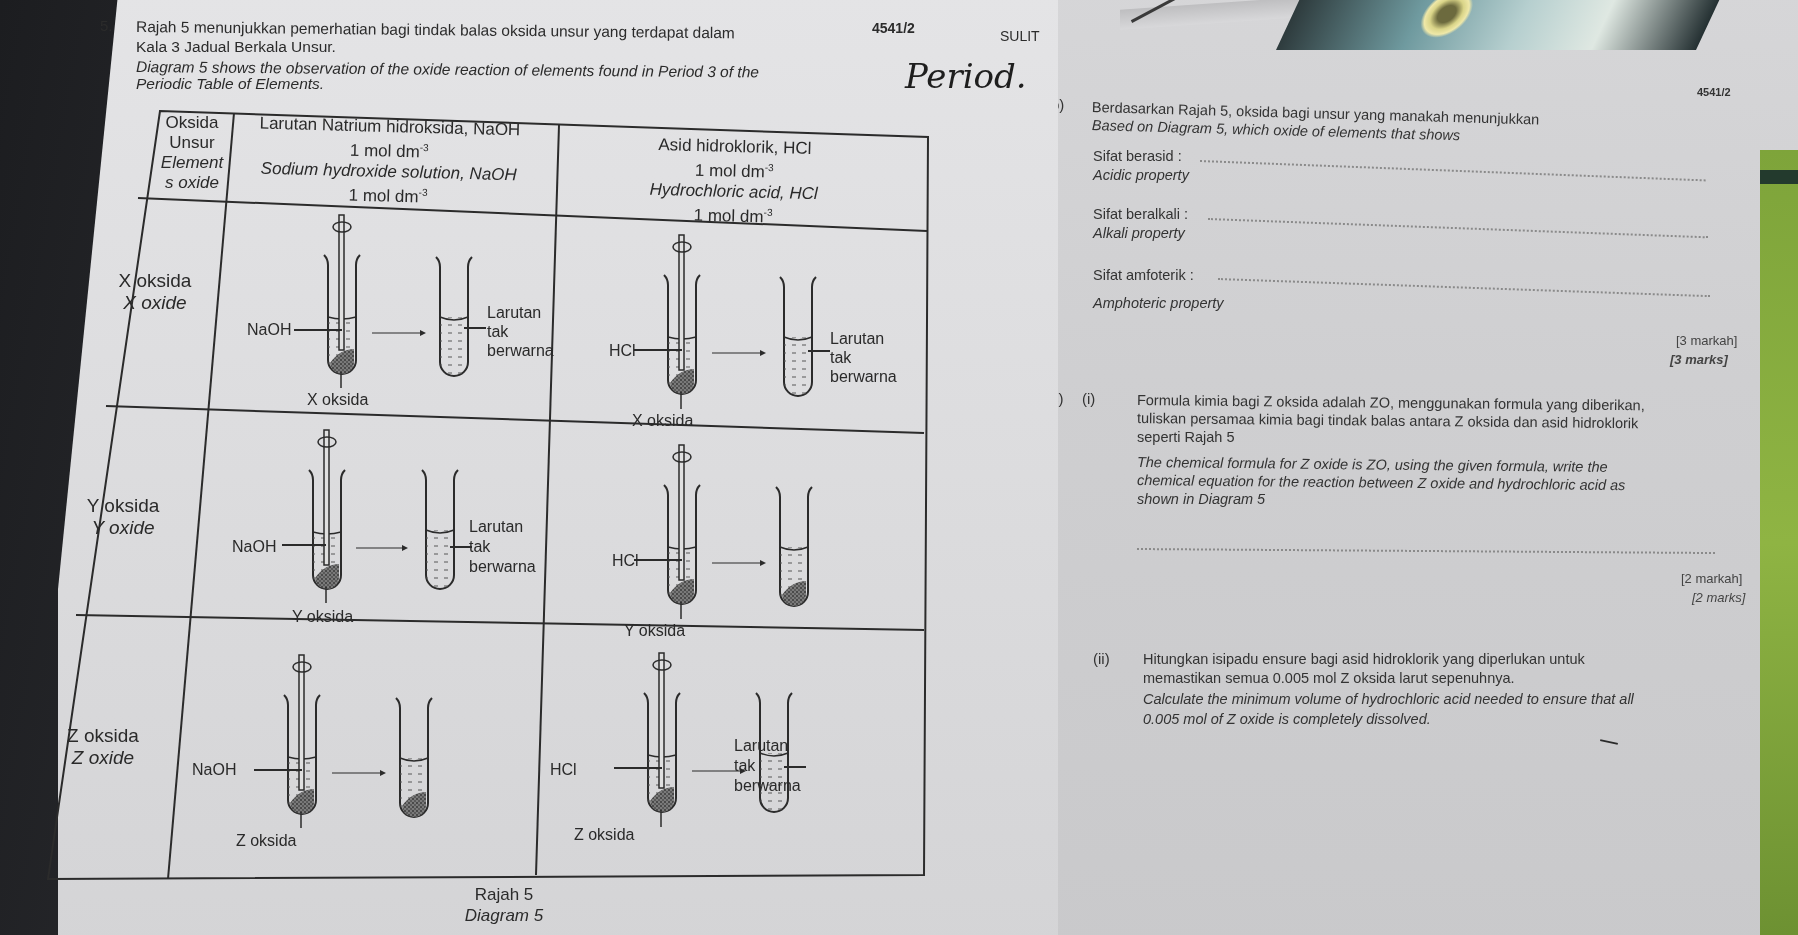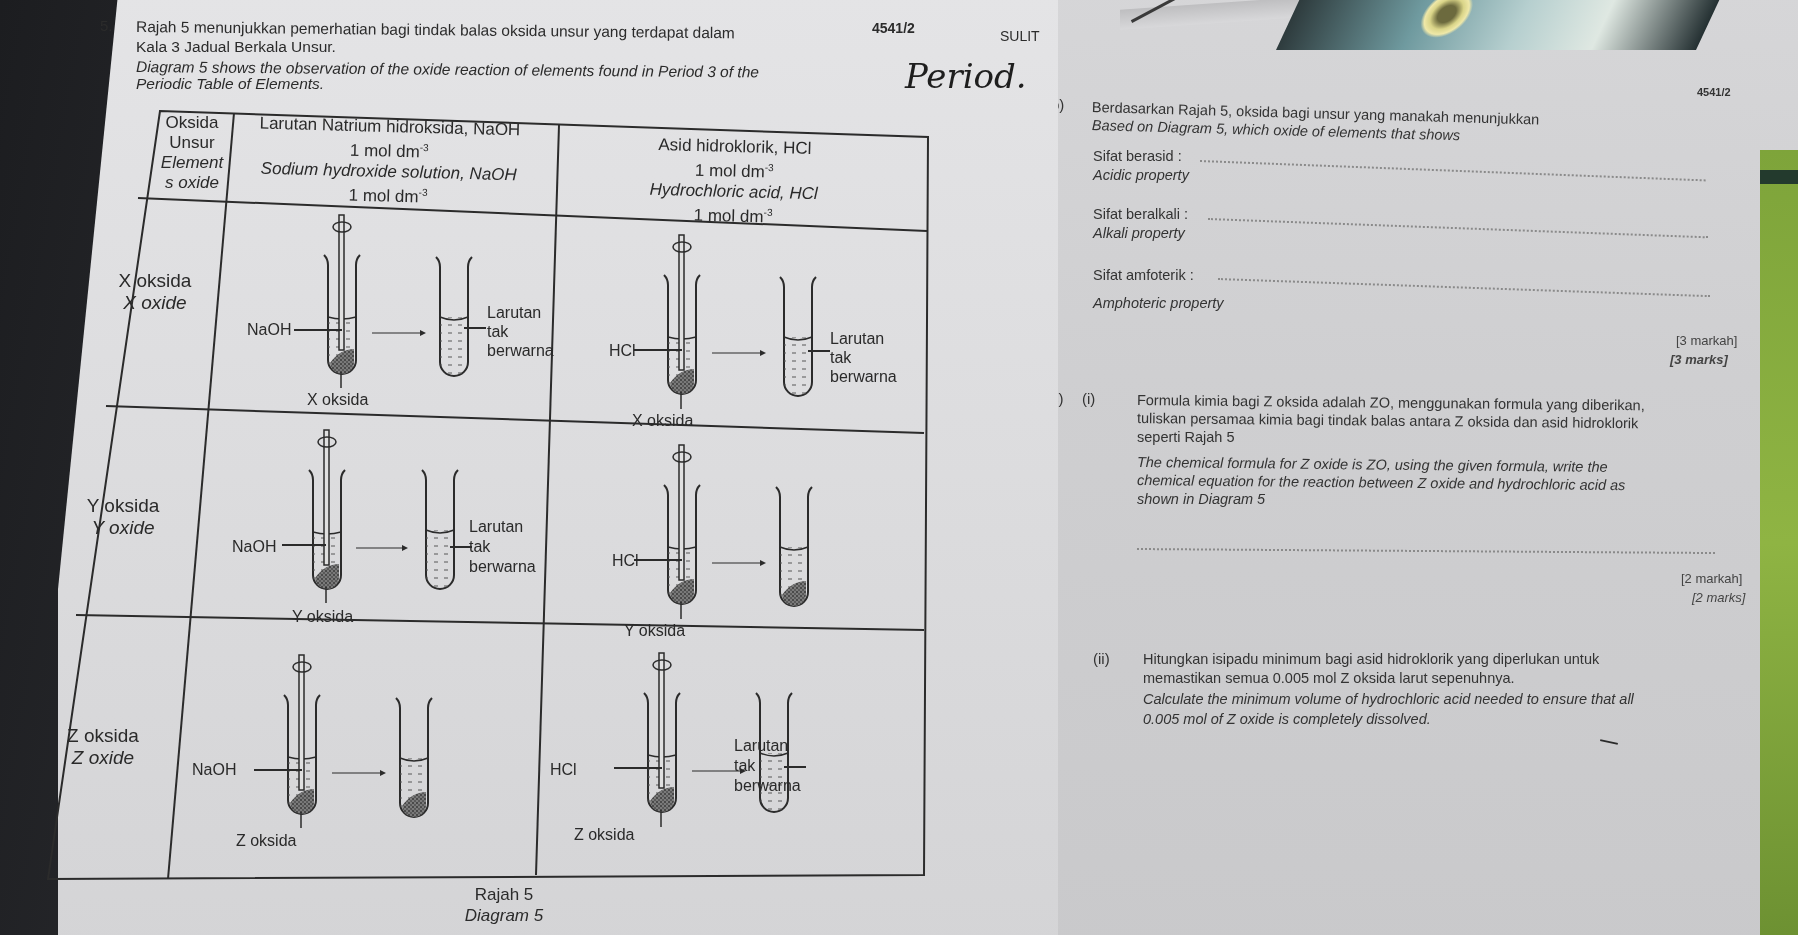--- a/index.html
+++ b/index.html
@@ -101,21 +101,21 @@
 <div class="r" style="left:1137px;top:410px;transform:rotate(0.6deg);transform-origin:left;">tuliskan persamaa kimia bagi tindak balas antara Z oksida dan asid hidroklorik</div>
 <div class="r" style="left:1137px;top:429px;">seperti Rajah 5</div>
 <div class="r it" style="left:1137px;top:454px;transform:rotate(0.6deg);transform-origin:left;">The chemical formula for Z oxide is ZO, using the given formula, write the</div>
 <div class="r it" style="left:1137px;top:472px;transform:rotate(0.6deg);transform-origin:left;">chemical equation for the reaction between Z oxide and hydrochloric acid as</div>
 <div class="r it" style="left:1137px;top:491px;">shown in Diagram 5</div>
 <div class="dots" style="left:1137px;top:548px;width:578px;transform:rotate(0.4deg);transform-origin:left;"></div>
 <div class="marks" style="left:1681px;top:571px;">[2 markah]</div>
 <div class="marks it" style="left:1692px;top:590px;">[2 marks]</div>
 
 <div class="r" style="left:1093px;top:650px;font-size:15px;">(ii)</div>
-<div class="r" style="left:1143px;top:651px;">Hitungkan isipadu minimum bagi asid hidroklorik yang diperlukan untuk</div>
+<div class="r" style="left:1143px;top:651px;">Hitungkan isipadu ensure bagi asid hidroklorik yang diperlukan untuk</div>
 <div class="r" style="left:1143px;top:670px;">memastikan semua 0.005 mol Z oksida larut sepenuhnya.</div>
 <div class="r it" style="left:1143px;top:691px;">Calculate the minimum volume of hydrochloric acid needed to ensure that all</div>
 <div class="r it" style="left:1143px;top:711px;">0.005 mol of Z oxide is completely dissolved.</div>
 <div style="position:absolute;left:1600px;top:741px;width:18px;height:2px;background:#2b2b2b;transform:rotate(12deg);"></div>
 
 <div class="page-left"></div>
 
 <div class="txt q-num">5.</div>
 <div class="txt q-line1">Rajah 5 menunjukkan pemerhatian bagi tindak balas oksida unsur yang terdapat dalam</div>
 <div class="txt q-line2">Kala 3 Jadual Berkala Unsur.</div>

